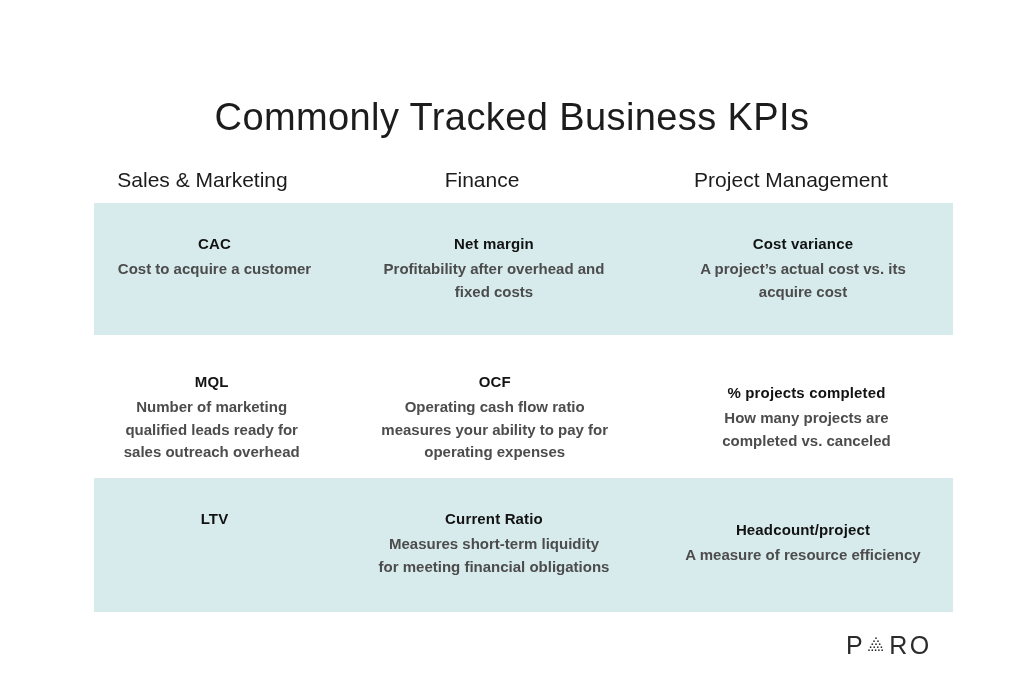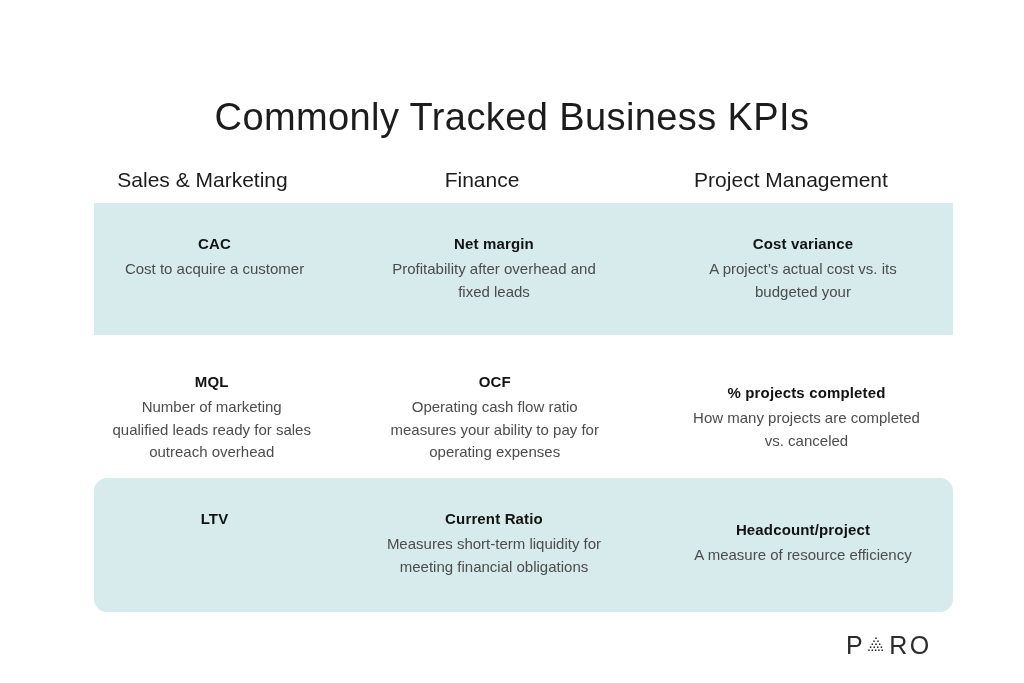--- a/index.html
+++ b/index.html
@@ -67,40 +67,40 @@
     width: 859px;
     margin-left: 12px;
   }
   .band.tinted { background: #d7eaec; }
   .band.plain  { background: #ffffff; gap: 10px; }
 
   .band-1 { height: 132px; }
   .band-gap-1 { height: 6px; }
   .band-2 { height: 131px; }
   .band-gap-2 { height: 6px; }
-  .band-3 { height: 134px; border-radius: 13px; }
+  .band-3 { height: 134px; }
 
   .cell {
     box-sizing: border-box;
     padding-top: 30px;
     text-align: center;
   }
   .cell.lower { padding-top: 41px; }
 
   .kpi-name {
     font-size: 15px;
     font-weight: 700;
     color: #121212;
     line-height: 1.45;
     letter-spacing: 0.15px;
     margin: 0 0 3px 0;
   }
   .kpi-desc {
     font-size: 15px;
-    font-weight: 400;
+    font-weight: 700;
     color: #4c4c4c;
     line-height: 1.52;
     margin: 0 auto;
   }
   .w-narrow { max-width: 200px; }
   .w-mid    { max-width: 232px; }
   .w-wide   { max-width: 240px; }
 
   
   .logo {
@@ -143,25 +143,25 @@
       <div class="header-cell col-3">Project Management</div>
     </div>
 
     <div class="band tinted band-1">
       <div class="cell col-1">
         <div class="kpi-name">CAC</div>
         <div class="kpi-desc w-narrow">Cost to acquire a customer</div>
       </div>
       <div class="cell col-2">
         <div class="kpi-name">Net margin</div>
-        <div class="kpi-desc w-mid">Profitability after overhead and fixed leads</div>
+        <div class="kpi-desc w-mid">Profitability after overhead and fixed costs</div>
       </div>
       <div class="cell col-3">
         <div class="kpi-name">Cost variance</div>
-        <div class="kpi-desc w-wide">A project’s actual cost vs. its budgeted your</div>
+        <div class="kpi-desc w-wide">A project’s actual cost vs. its acquire cost</div>
       </div>
     </div>
 
     <div class="band plain band-gap-1"></div>
 
     <div class="band plain band-2">
       <div class="cell col-1">
         <div class="kpi-name">MQL</div>
         <div class="kpi-desc w-narrow">Number of marketing qualified leads ready for sales outreach overhead</div>
       </div>

